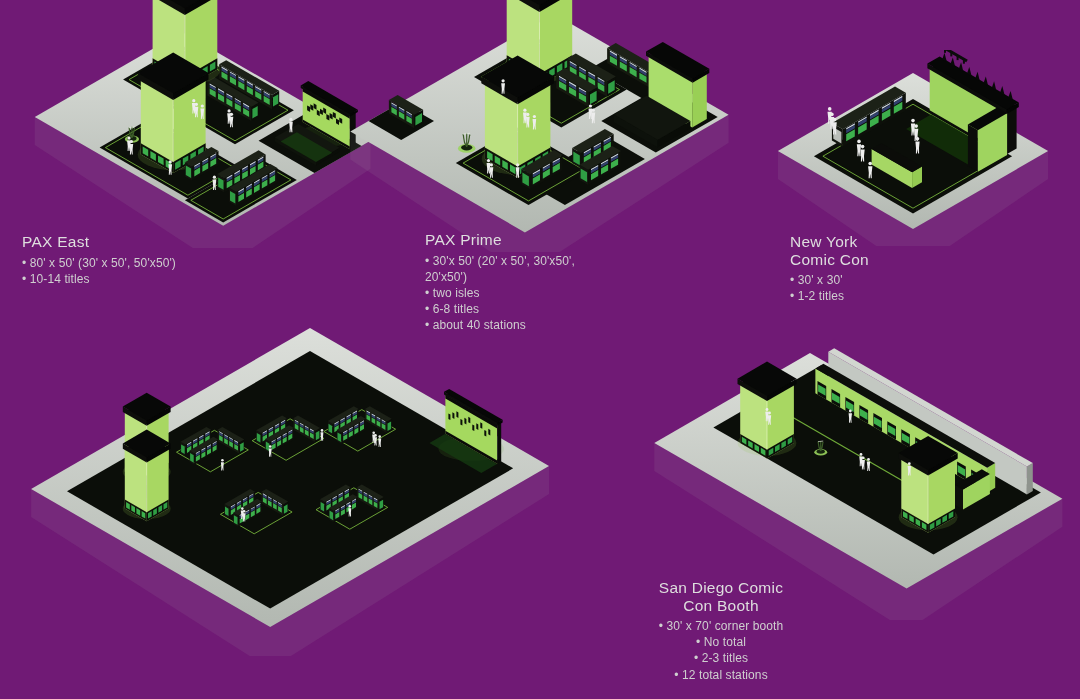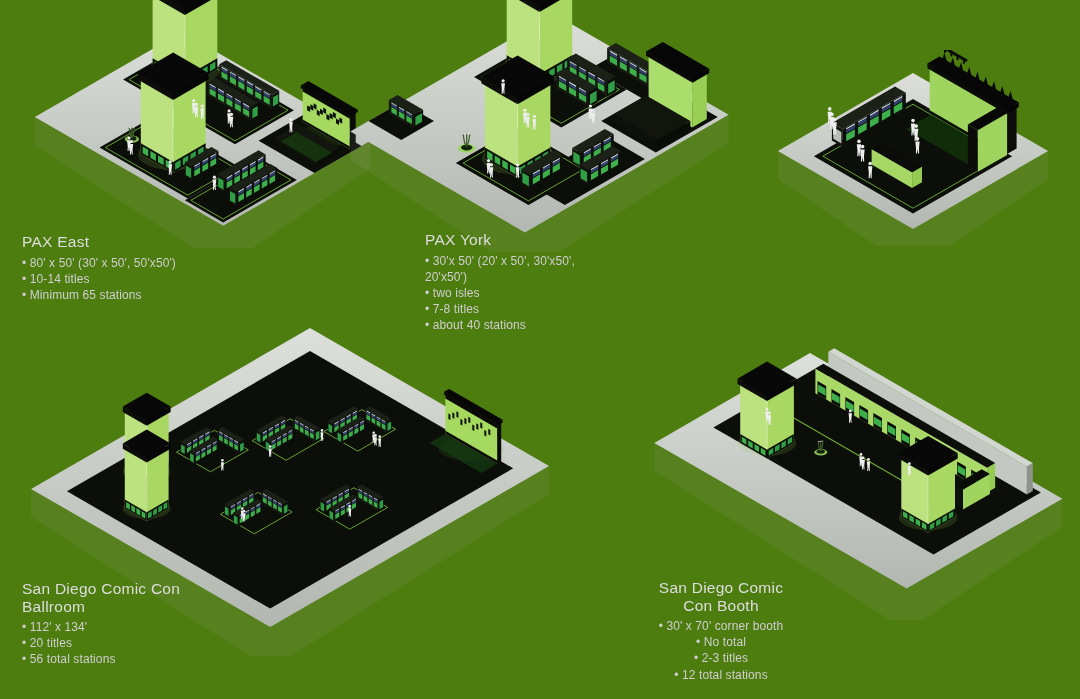--- a/index.html
+++ b/index.html
@@ -1,16 +1,16 @@
 <!DOCTYPE html>
 <html><head>
 <meta charset="utf-8">
 <style>
   html,body{margin:0;padding:0;background:#2d2d2d;}
-  .stage{position:relative;width:1080px;height:699px;background:#4d7c0f;overflow:hidden;
+  .stage{position:relative;width:1080px;height:699px;background:#701a75;overflow:hidden;
          font-family:"Liberation Sans",sans-serif;}
   .scene{position:absolute;pointer-events:none;}
   #svg-pe{left:0px;top:0px;}
   #svg-pp{left:346px;top:0px;}
   #svg-ny{left:768px;top:50px;}
   #svg-br{left:10px;top:296px;}
   #svg-bo{left:635px;top:330px;}
   .label{position:absolute;color:#d9d9d9;}
   .label .title{font-size:15.5px;line-height:1.14;letter-spacing:.25px;color:#dedede;margin:0 0 4px 0;}
   .label ul{list-style:none;margin:0;padding:0;font-size:12px;line-height:1.34;color:#cfcfcf;letter-spacing:.1px;}
@@ -1001,38 +1001,36 @@
         <circle cx="274.3" cy="133.7" r="1.4"></circle>
         <polygon points="272.6,135.9 276.0,135.9 275.5,141.1 275.6,145.4 274.8,145.4 274.3,141.9 273.9,145.4 273.0,145.4 273.2,141.1"></polygon>
       </g>
     </svg>
 
   <div class="label" id="lab-0">
     <div class="title">PAX East</div>
     <ul>
         <li>80' x 50' (30' x 50', 50'x50')</li>
         <li>10-14 titles</li>
-        <li>Minimum 65 stations</li>
       </ul>
   </div>
   <div class="label" id="lab-1">
-    <div class="title">PAX York</div>
+    <div class="title">PAX Prime</div>
     <ul>
         <li>30'x 50' (20' x 50', 30'x50', 20'x50')</li>
         <li>two isles</li>
-        <li>7-8 titles</li>
+        <li>6-8 titles</li>
         <li>about 40 stations</li>
       </ul>
   </div>
-  <div class="label" id="lab-3">
-    <div class="title">San Diego Comic Con Ballroom</div>
+  <div class="label" id="lab-2">
+    <div class="title">New York Comic Con</div>
     <ul>
-        <li>112' x 134'</li>
-        <li>20 titles</li>
-        <li>56 total stations</li>
+        <li>30' x 30'</li>
+        <li>1-2 titles</li>
       </ul>
   </div>
   <div class="label" id="lab-4">
     <div class="title">San Diego Comic Con Booth</div>
     <ul>
         <li>30' x 70' corner booth</li>
         <li>No total</li>
         <li>2-3 titles</li>
         <li>12 total stations</li>
       </ul>

